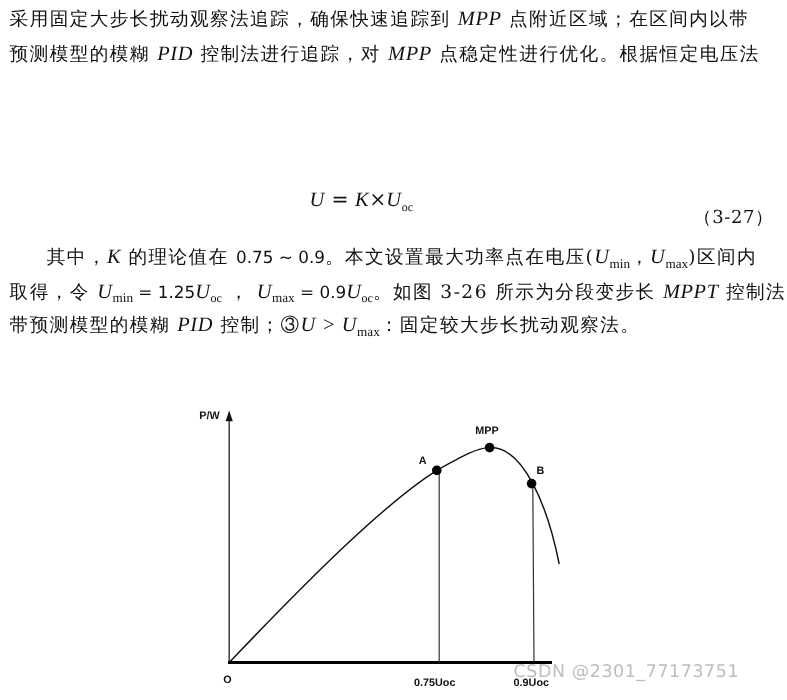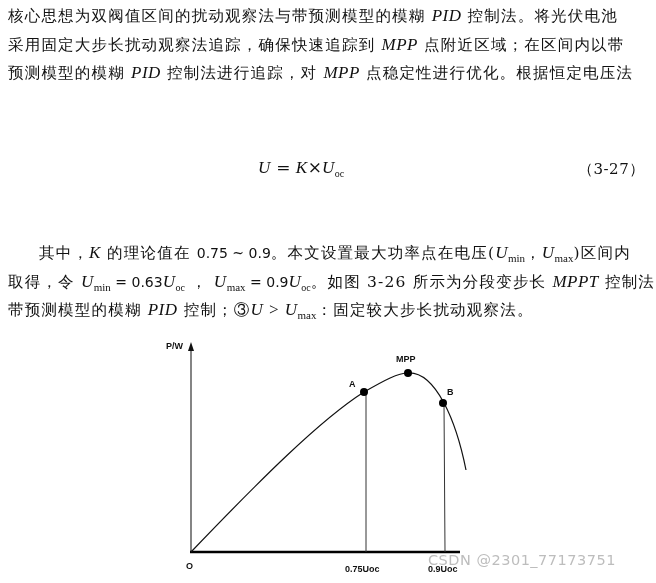--- a/index.html
+++ b/index.html
@@ -6,46 +6,45 @@
   body { width:656px; height:583px; position:relative; overflow:hidden;
          font-family:"DejaVu Serif","Liberation Serif",serif; color:#111; }
   .para { position:absolute; left:8px; width:640px; font-size:15.5px; line-height:28.5px;
           letter-spacing:1.2px; white-space:nowrap; }
   .line { display:block; height:28.5px; }
   .it { font-family:"Liberation Serif",serif; font-style:italic; font-size:17px; letter-spacing:0.5px; }
   .sub { font-family:"Liberation Serif",serif; font-size:11px; vertical-align:-4px; letter-spacing:0; }
   .subit { font-family:"Liberation Serif",serif; font-size:10px; vertical-align:-4px; letter-spacing:0; }
   .sans { font-family:"DejaVu Sans",sans-serif; font-size:14px; letter-spacing:0; }
   #eq { position:absolute; left:258px; top:157px; font-size:17px; }
-  #eqnum { position:absolute; left:578px; top:160px; font-size:15px; letter-spacing:0.5px; }
+  #eqnum { position:absolute; left:578px; top:172px; font-size:15px; letter-spacing:0.5px; }
   #chart { position:absolute; left:0; top:330px; }
   .ch-label { font-family:"Liberation Sans",sans-serif; font-size:9px; font-weight:bold; fill:#111; }
   #watermark { position:absolute; left:428px; top:552px; font-family:"DejaVu Sans",sans-serif;
                font-size:14.5px; color:#bdbdbd; letter-spacing:0.5px; }
 </style>
 </head>
 <body>
 
 <div class="para" style="top:2px;">
-  <span class="line"><span>核心思想为双阀值区间的扰动观察法与带预测模型的模糊 </span><span class="it">PID</span><span> 控制法。将光伏电池</span></span>
   <span class="line"><span>采用固定大步长扰动观察法追踪，确保快速追踪到 </span><span class="it">MPP</span><span> 点附近区域；在区间内以带</span></span>
   <span class="line"><span>预测模型的模糊 </span><span class="it">PID</span><span> 控制法进行追踪，对 </span><span class="it">MPP</span><span> 点稳定性进行优化。根据恒定电压法</span></span>
 </div>
 
 <div id="eq">
   <span class="it">U</span><span> = </span><span class="it">K</span><span>×</span><span class="it">U</span><span class="subit">oc</span>
 </div>
 <div id="eqnum">（3-27）</div>
 
 <div class="para" style="top:200px;">
-  <span class="line" style="padding-left:31px;margin-top:39px;">
+  <span class="line" style="padding-left:31px;">
     <span>其中，</span><span class="it">K</span><span> 的理论值在 </span><span class="sans">0.75 ~ 0.9</span><span>。本文设置最大功率点在电压(</span><span class="it">U</span><span class="sub">min</span><span>，</span><span class="it">U</span><span class="sub">max</span><span>)区间内</span>
   </span>
   <span class="line">
-    <span>取得，令 </span><span class="it">U</span><span class="sub">min</span><span class="sans"> = 0.63</span><span class="it">U</span><span class="subit">oc</span><span> ， </span><span class="it">U</span><span class="sub">max</span><span class="sans"> = 0.9</span><span class="it">U</span><span class="subit">oc</span><span>。如图 3-26 所示为分段变步长 </span><span class="it">MPPT</span><span> 控制法</span>
+    <span>取得，令 </span><span class="it">U</span><span class="sub">min</span><span class="sans"> = 1.25</span><span class="it">U</span><span class="subit">oc</span><span> ， </span><span class="it">U</span><span class="sub">max</span><span class="sans"> = 0.9</span><span class="it">U</span><span class="subit">oc</span><span>。如图 3-26 所示为分段变步长 </span><span class="it">MPPT</span><span> 控制法</span>
   </span>
   <span class="line">
     <span>带预测模型的模糊 </span><span class="it">PID</span><span> 控制；③</span><span class="it">U &gt; U</span><span class="sub">max</span><span>：固定较大步长扰动观察法。</span>
   </span>
 </div>
 
 <svg id="chart" width="656" height="253" viewBox="0 330 656 253">
 
   <line x1="191" y1="552" x2="191" y2="348" stroke="#333" stroke-width="1.2"></line>
   <polygon points="191,342 188,351 194,351" fill="#111"></polygon>

